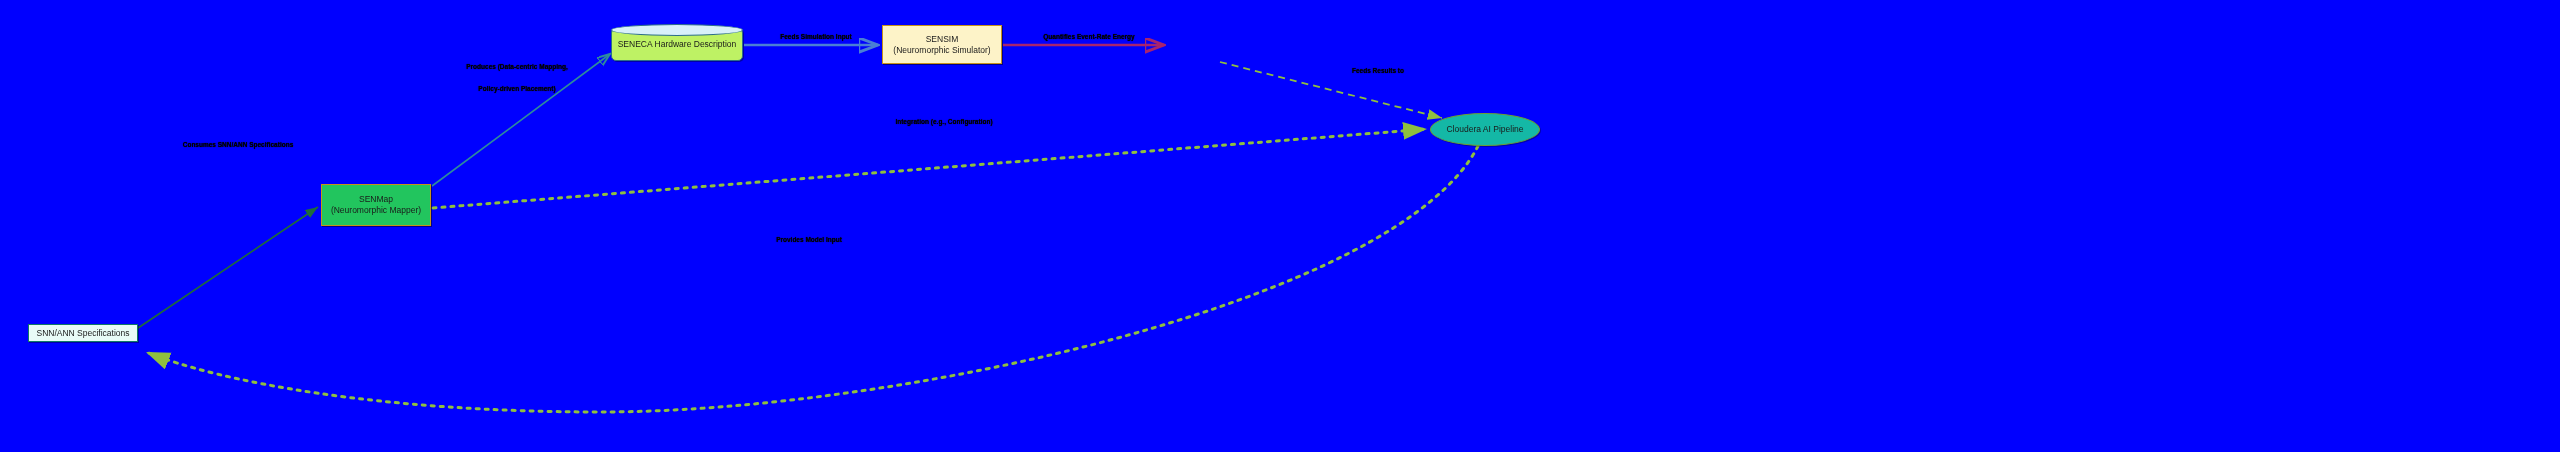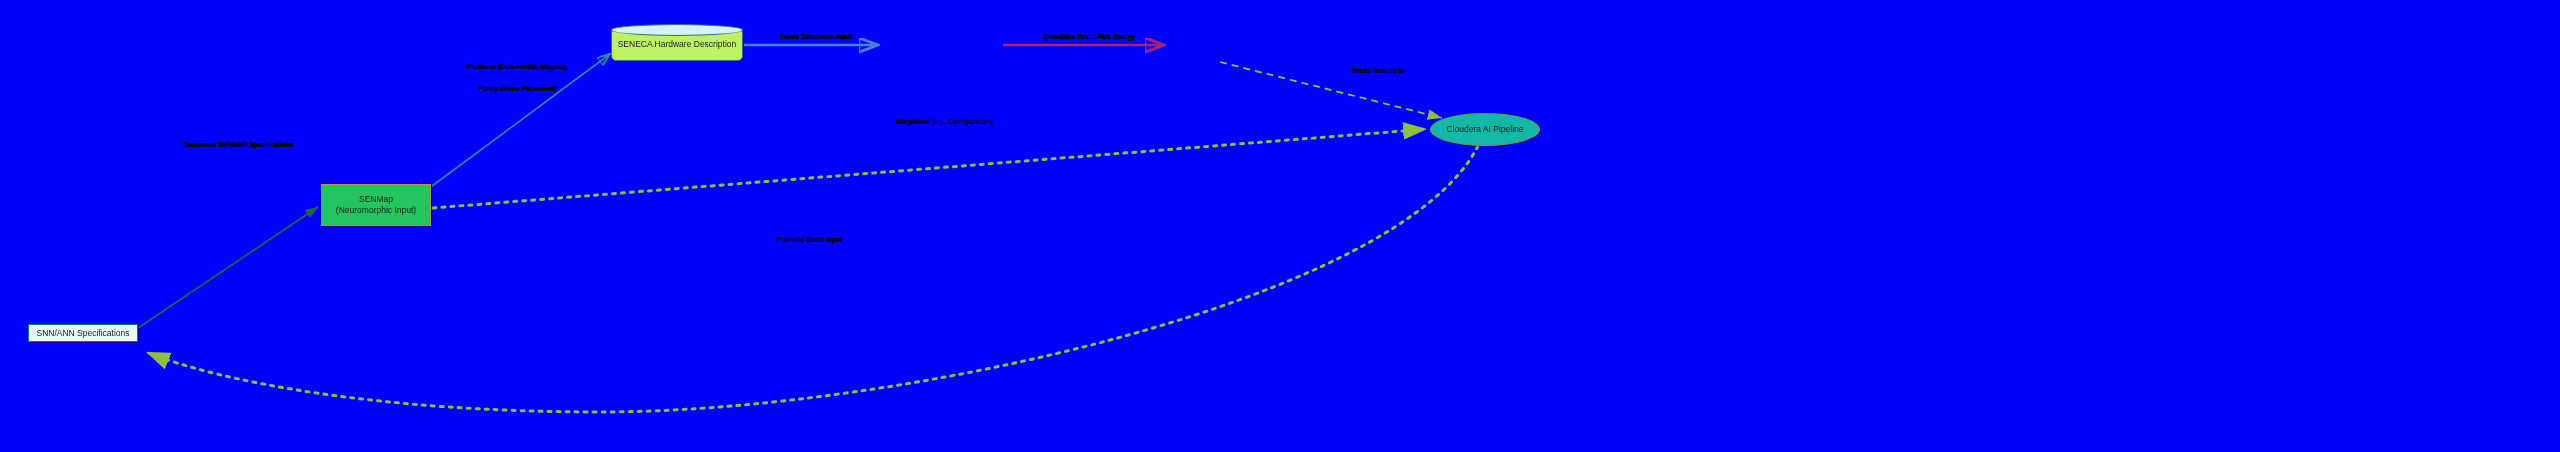--- a/index.html
+++ b/index.html
@@ -87,29 +87,35 @@
     <path d="M1478,146 C1400,300 900,412 600,412 C380,412 220,382 146,352" fill="none" stroke="#8fbf3f" stroke-width="3" stroke-dasharray="3,6" stroke-linecap="round" marker-end="url(#ah-lime)"></path>
   </svg>
 
   <div class="node" id="n-snn">
     <span class="lbl">SNN/ANN Specifications</span>
   </div>
 
   <div class="node" id="n-senmap">
     <div>
       <div>SENMap</div>
-      <div>(Neuromorphic Input)</div>
+      <div>(Neuromorphic Mapper)</div>
     </div>
   </div>
 
   <div class="node" id="n-seneca">
     <div class="cyl-top"></div>
     <span class="lbl">SENECA Hardware Description</span>
   </div>
 
+  <div class="node" id="n-sensim">
+    <div>
+      <div>SENSIM</div>
+      <div>(Neuromorphic Simulator)</div>
+    </div>
+  </div>
 
 
   <div class="node" id="n-cloudera">
     <span class="lbl">Cloudera AI Pipeline</span>
   </div>
 
   <div class="elabel" style="left:163px;top:141px;width:150px;">Consumes SNN/ANN Specifications</div>
 
   <div class="elabel" style="left:452px;top:48px;width:130px;">
     <div>Produces (Data-centric Mapping,</div>

